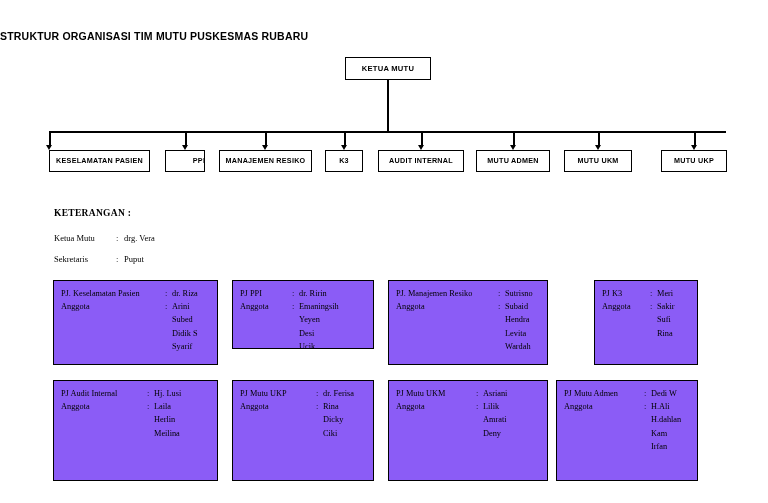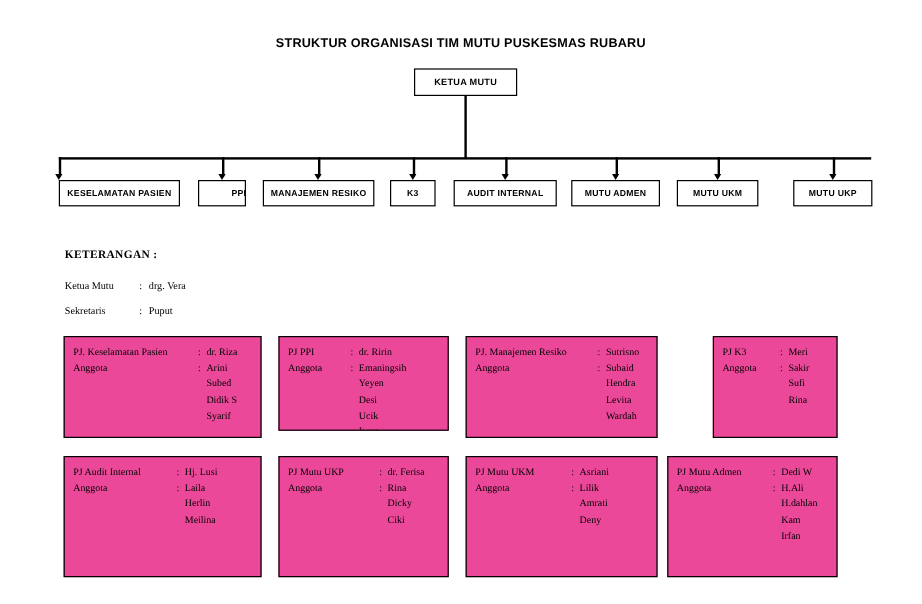--- a/index.html
+++ b/index.html
@@ -9,21 +9,21 @@
     font-family:"Liberation Serif", serif;
     color:#000000;
     overflow:hidden;
     position:relative;
   }
   #page{position:absolute;left:0;top:0;width:768px;height:503px;}
 
   
   .title{
     position:absolute;left:0;top:30px;width:768px;
-    text-align:center;
+    text-align:left;
     font-family:"Liberation Sans", sans-serif;
     font-weight:bold;
     font-size:10.5px;
     letter-spacing:0.2px;
     white-space:nowrap;
   }
 
   
   .node{
     position:absolute;
@@ -66,21 +66,21 @@
     white-space:nowrap;
   }
   .ket-row .k-label{display:inline-block;width:62px;}
   .ket-row .k-colon{display:inline-block;width:8px;}
   .ket-row .k-val{display:inline-block;}
 
   
   .dbox{
     position:absolute;
     border:1.1px solid #000;
-    background:#ec4899;
+    background:#8b5cf6;
     box-sizing:border-box;
     padding:6px 0 0 7px;
     font-family:"Liberation Serif", serif;
     font-size:8.3px;
     line-height:13.2px;
     overflow:hidden;
   }
   .drow{white-space:nowrap;display:block;}
   .d-label{display:inline-block;vertical-align:top;}
   .d-colon{display:inline-block;width:7px;vertical-align:top;}
@@ -170,21 +170,21 @@
   </div>
 
   <div class="dbox" style="left:53px;top:280px;width:165px;height:85px;">
     <span class="drow"><span class="d-label" style="width:104px">PJ. Keselamatan Pasien</span><span class="d-colon">:</span><span class="d-val">dr. Riza</span></span>
     <span class="drow"><span class="d-label" style="width:104px">Anggota</span><span class="d-colon">:</span><span class="d-val">Arini</span></span>
     <span class="d-extra"><span class="d-label" style="width:111px"></span><span class="d-val">Subed</span></span>
     <span class="d-extra"><span class="d-label" style="width:111px"></span><span class="d-val">Didik S</span></span>
     <span class="d-extra"><span class="d-label" style="width:111px"></span><span class="d-val">Syarif</span></span>
   </div>
 
-  <div class="dbox" style="left:232px;top:280px;width:142px;height:79px;">
+  <div class="dbox" style="left:232px;top:280px;width:142px;height:69px;">
     <span class="drow"><span class="d-label" style="width:52px">PJ PPI</span><span class="d-colon">:</span><span class="d-val">dr. Ririn</span></span>
     <span class="drow"><span class="d-label" style="width:52px">Anggota</span><span class="d-colon">:</span><span class="d-val">Emaningsih</span></span>
     <span class="d-extra"><span class="d-label" style="width:59px"></span><span class="d-val">Yeyen</span></span>
     <span class="d-extra"><span class="d-label" style="width:59px"></span><span class="d-val">Desi</span></span>
     <span class="d-extra"><span class="d-label" style="width:59px"></span><span class="d-val">Ucik</span></span>
     <span class="d-extra"><span class="d-label" style="width:59px"></span><span class="d-val">Iwan</span></span>
   </div>
 
   <div class="dbox" style="left:388px;top:280px;width:160px;height:85px;">
     <span class="drow"><span class="d-label" style="width:102px">PJ. Manajemen Resiko</span><span class="d-colon">:</span><span class="d-val">Sutrisno</span></span>

